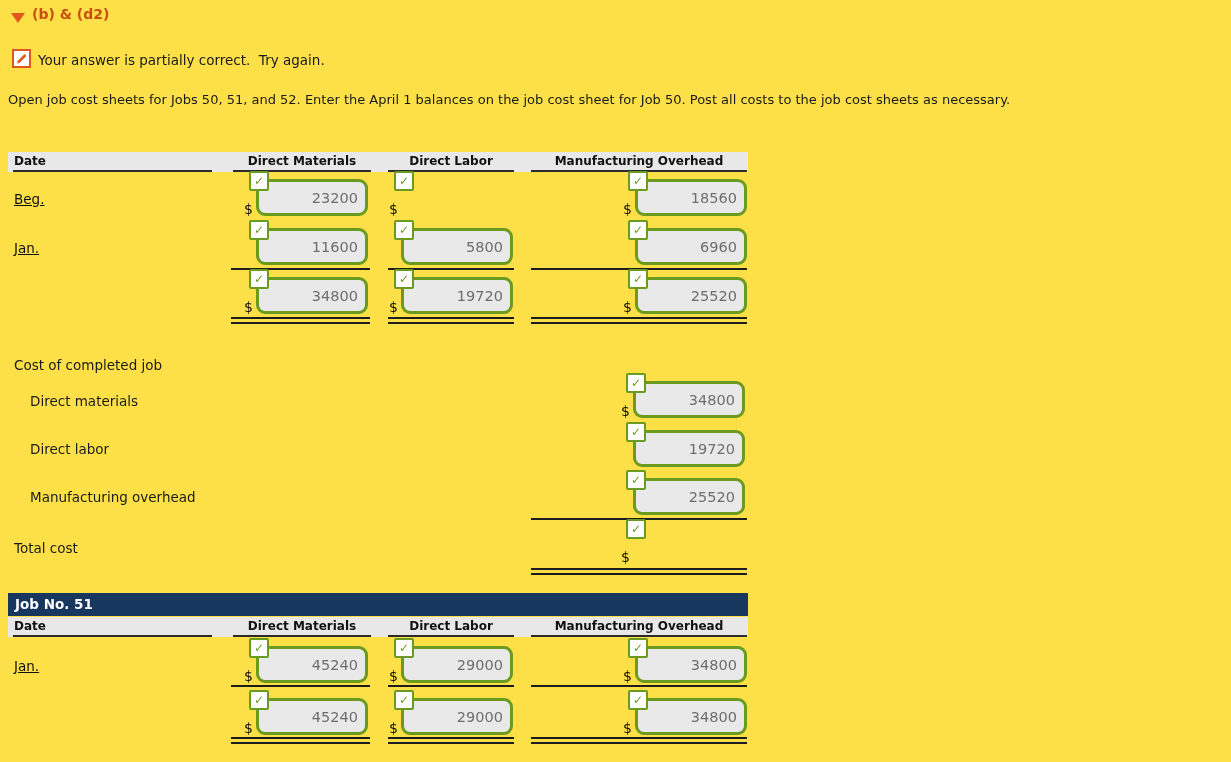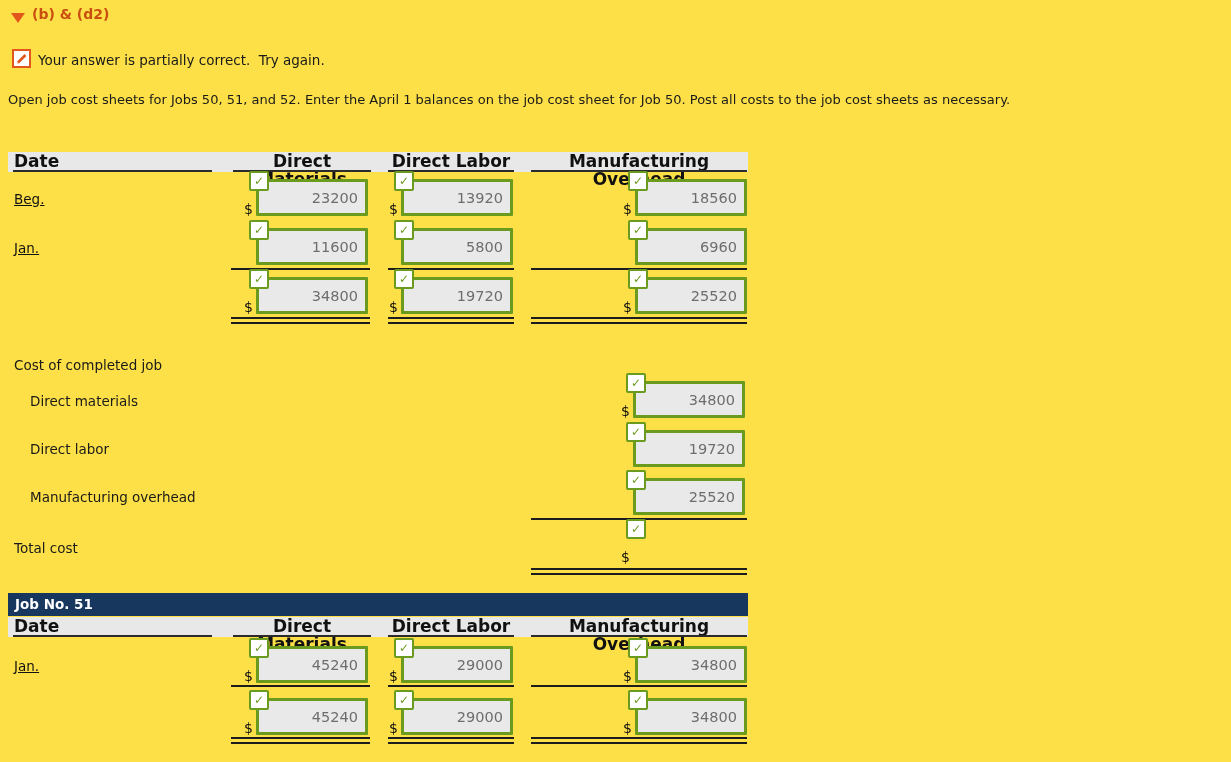--- a/index.html
+++ b/index.html
@@ -25,30 +25,30 @@
   }
   .pencil-box{
     width:19px;height:19px;box-sizing:border-box;border:2px solid var(--orange);
     background:#fff;display:flex;align-items:center;justify-content:center;
   }
   .navybar{
     left:8px;width:740px;height:23px;background:var(--navy);color:#fff;
     font-size:13.5px;font-weight:bold;line-height:23px;padding-left:7px;box-sizing:border-box;
   }
   .grayrow{left:8px;width:740px;height:20px;background:#e8e8e8;}
-  .colhead{font-size:17px;font-weight:bold;color:#111;height:24px;line-height:18px;}
+  .colhead{font-size:12px;font-weight:bold;color:#111;height:24px;line-height:18px;}
   .center{text-align:center;}
   .rule{height:0;border-top:2px solid #1c1c1c;}
   .thinrule{height:0;border-top:2px solid #2b2b2b;}
   .dbl{height:3px;border-top:2px solid #1c1c1c;border-bottom:2px solid #1c1c1c;}
   .rowlabel{font-size:13.5px;color:#111;text-decoration:underline;}
   .field{position:absolute;width:124px;height:46px;}
   .field .amount{
     position:absolute;left:12px;top:8px;width:112px;height:37px;box-sizing:border-box;
-    border:3px solid var(--green);border-radius:1px;background:var(--field-fill);
+    border:3px solid var(--green);border-radius:9px;background:var(--field-fill);
     color:var(--field-text);font-family:"DejaVu Sans","Liberation Sans",sans-serif;
     font-size:14.5px;text-align:right;padding:0 7px 0 0;z-index:1;outline:none;
   }
   .field .cb{
     position:absolute;left:5px;top:0;width:16px;height:16px;box-sizing:content-box;
     background:#fff;border:2px solid var(--green);border-radius:2px;color:var(--green);
     font-size:12px;line-height:16px;text-align:center;font-weight:bold;z-index:2;
   }
   .field .dollar{position:absolute;left:0;bottom:0;font-size:14px;color:#111;z-index:0;}
 </style>
@@ -81,21 +81,20 @@
   <div class="abs thinrule" style="left:531px;top:170px;width:216px;"></div>
 
   <div class="abs rowlabel" style="left:14px;top:191px;">Beg.</div>
   <div class="field" style="left:244px;top:171px;">
     <span class="dollar">$</span>
     <input class="amount" value="23200" style="">
     <span class="cb">✓</span>
   </div>
   <div class="field" style="left:389px;top:171px;">
     <span class="dollar">$</span>
-    <input class="amount" value="13920" style="">
     <span class="cb">✓</span>
   </div>
   <div class="field" style="left:623px;top:171px;">
     <span class="dollar">$</span>
     <input class="amount" value="18560" style="">
     <span class="cb">✓</span>
   </div>
 
   <div class="abs rowlabel" style="left:14px;top:240px;">Jan.</div>
   <div class="field" style="left:244px;top:220px;">

